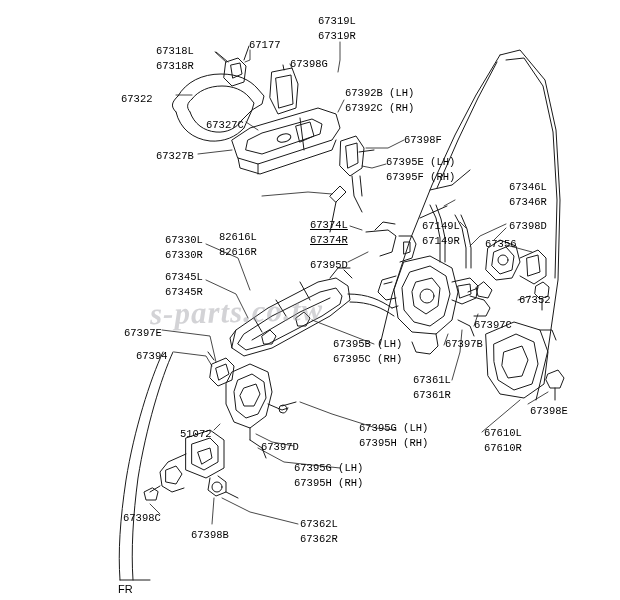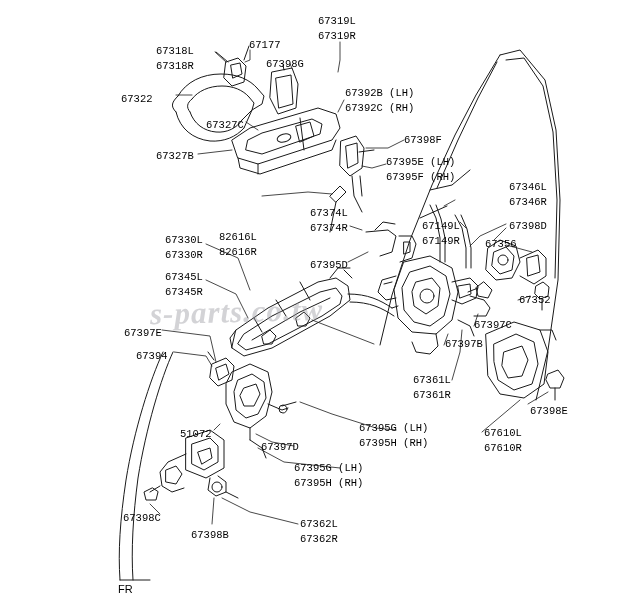--- a/index.html
+++ b/index.html
@@ -186,48 +186,50 @@
     </g>
   </svg>
 
   <div class="wm">s-parts.co.tw</div>
 
   <div class="lbl" style="left:318px;top:14px;">67319L
 67319R</div>
   <div class="lbl" style="left:156px;top:44px;">67318L
 67318R</div>
   <div class="lbl" style="left:249px;top:38px;">67177</div>
-  <div class="lbl" style="left:266px;top:57px;text-align:right;">67398G</div>
+  <div class="lbl" style="left:290px;top:57px;text-align:right;">67398G</div>
   <div class="lbl" style="left:121px;top:92px;">67322</div>
   <div class="lbl" style="left:345px;top:86px;">67392B (LH)
 67392C (RH)</div>
   <div class="lbl" style="left:206px;top:118px;">67327C</div>
   <div class="lbl" style="left:404px;top:133px;">67398F</div>
   <div class="lbl" style="left:156px;top:149px;">67327B</div>
   <div class="lbl" style="left:386px;top:155px;">67395E (LH)
 67395F (RH)</div>
   <div class="lbl" style="left:219px;top:188px;margin-top:42px;">82616L
 82616R</div>
   <div class="lbl" style="left:422px;top:192px;margin-top:27px;">67149L
 67149R</div>
   <div class="lbl" style="left:509px;top:180px;">67346L
 67346R</div>
   <div class="lbl" style="left:509px;top:219px;">67398D</div>
-  <div class="lbl" style="left:310px;top:206px;">67374L
+  <div class="lbl" style="left:310px;top:218px;text-decoration:underline;">67374L
 67374R</div>
   <div class="lbl" style="left:485px;top:237px;">67356</div>
   <div class="lbl" style="left:165px;top:233px;">67330L
 67330R</div>
   <div class="lbl" style="left:310px;top:258px;">67395D</div>
   <div class="lbl" style="left:165px;top:270px;">67345L
 67345R</div>
   <div class="lbl" style="left:519px;top:293px;">67352</div>
   <div class="lbl" style="left:474px;top:318px;">67397C</div>
   <div class="lbl" style="left:124px;top:326px;">67397E</div>
   <div class="lbl" style="left:136px;top:349px;">67394</div>
+  <div class="lbl" style="left:333px;top:337px;">67395B (LH)
+67395C (RH)</div>
   <div class="lbl" style="left:445px;top:337px;">67397B</div>
   <div class="lbl" style="left:413px;top:373px;">67361L
 67361R</div>
   <div class="lbl" style="left:530px;top:404px;">67398E</div>
   <div class="lbl" style="left:180px;top:427px;">51072</div>
   <div class="lbl" style="left:261px;top:440px;">67397D</div>
   <div class="lbl" style="left:359px;top:421px;">67395G (LH)
 67395H (RH)</div>
   <div class="lbl" style="left:484px;top:426px;">67610L
 67610R</div>

